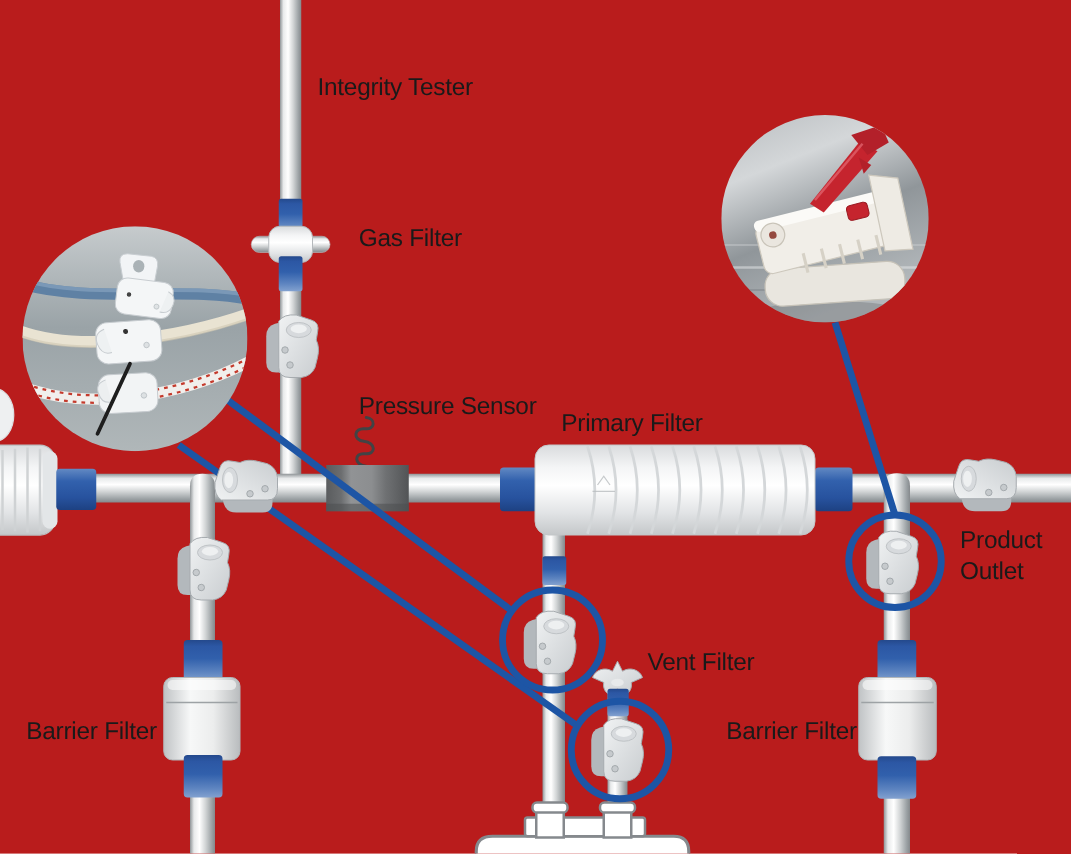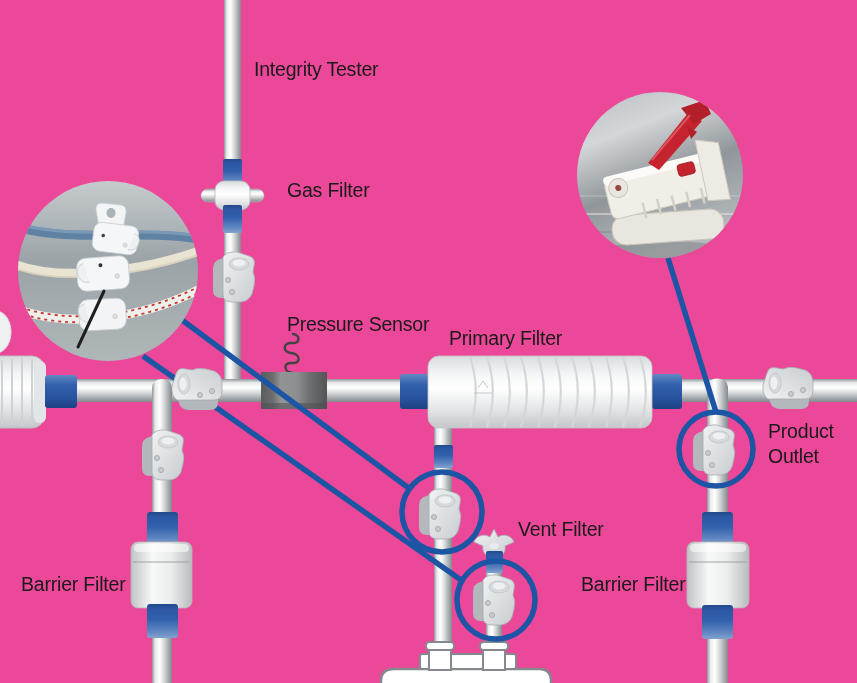--- a/index.html
+++ b/index.html
@@ -1,16 +1,16 @@
 <!DOCTYPE html>
 <html><head>
 <meta charset="utf-8">
 <style>
   html,body{margin:0;padding:0;background:#fff;}
-  .stage{position:relative;width:857px;height:683px;background:#ec4899;overflow:hidden;}
+  .stage{position:relative;width:857px;height:683px;background:#b91c1c;overflow:hidden;}
   svg{display:block;}
   svg text{font-family:"Liberation Sans", sans-serif;font-weight:400;fill:#1a1a1a;letter-spacing:-0.2px;}
   .lbl{font-size:19.5px;}
 </style>
 </head>
 <body>
 
 <div class="stage">
 <svg width="857" height="683" viewBox="0 0 857 683" xmlns="http://www.w3.org/2000/svg">
   <defs>

